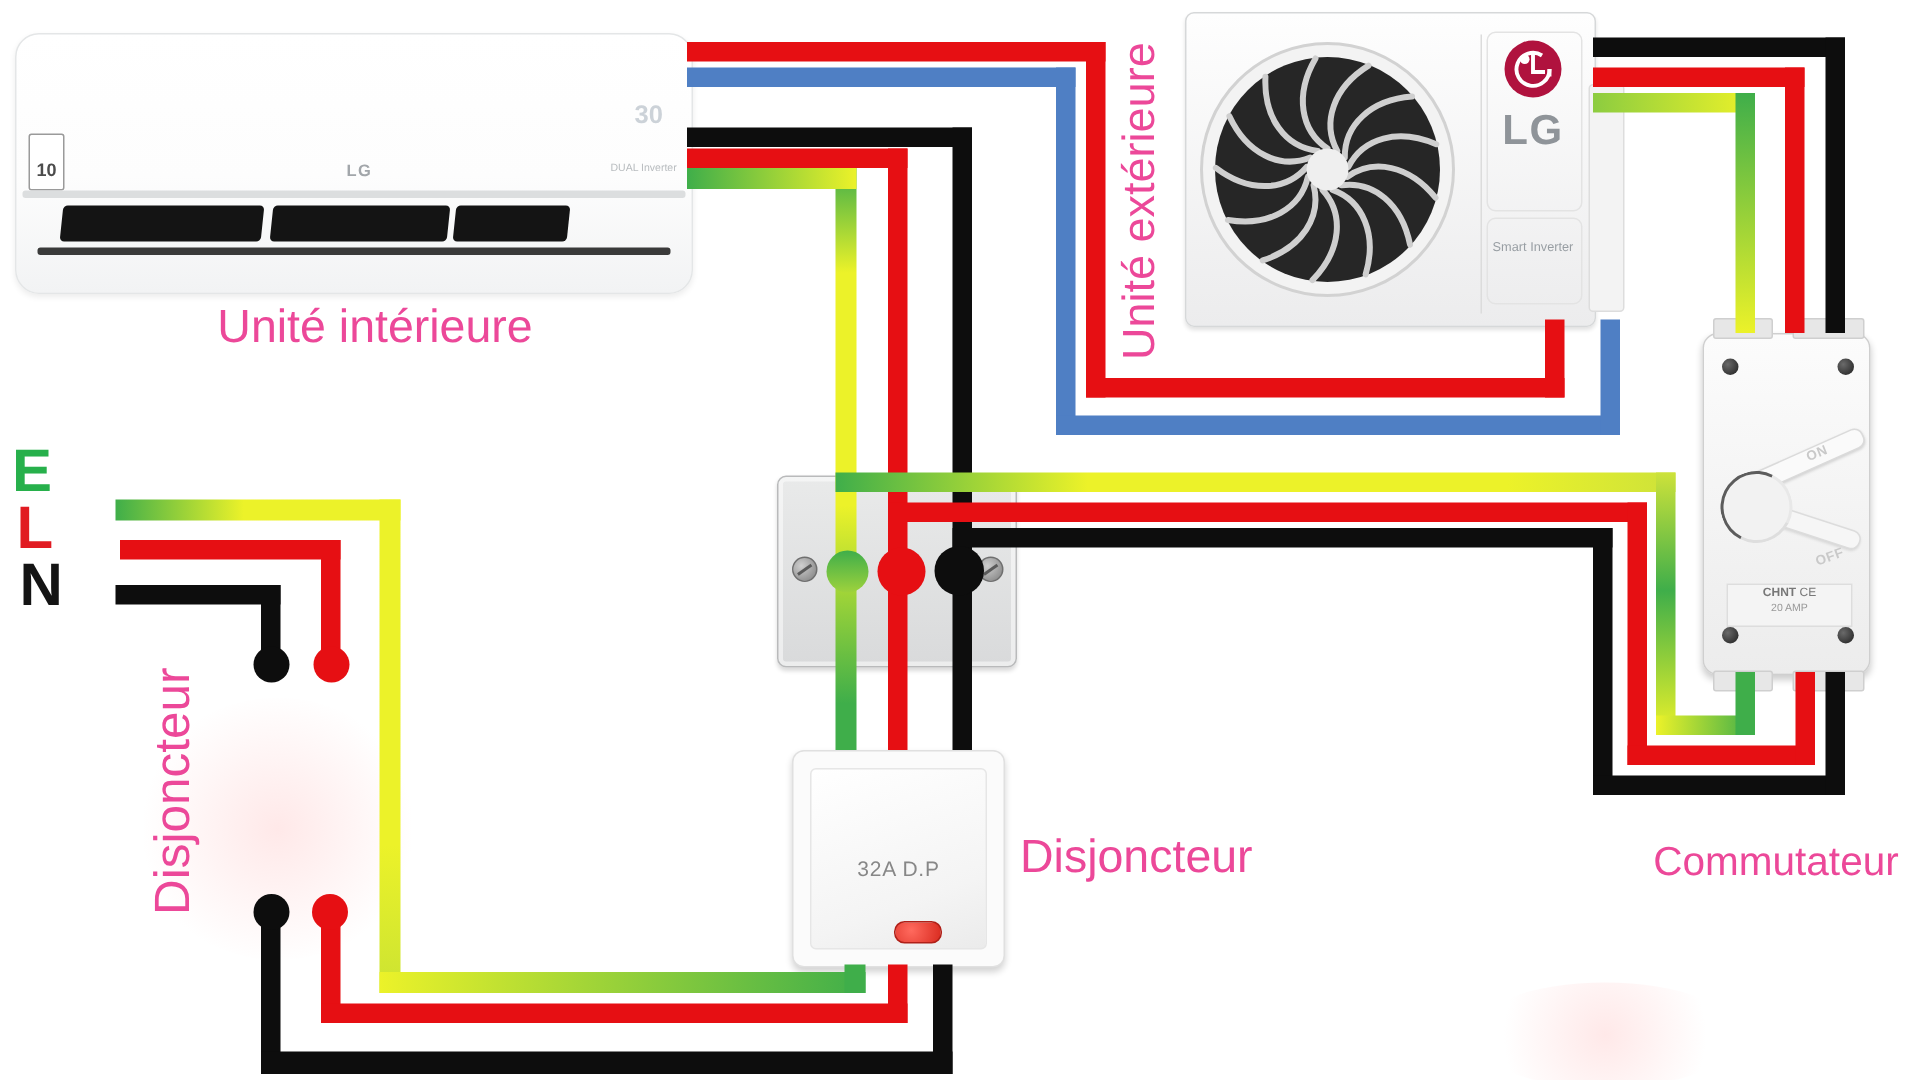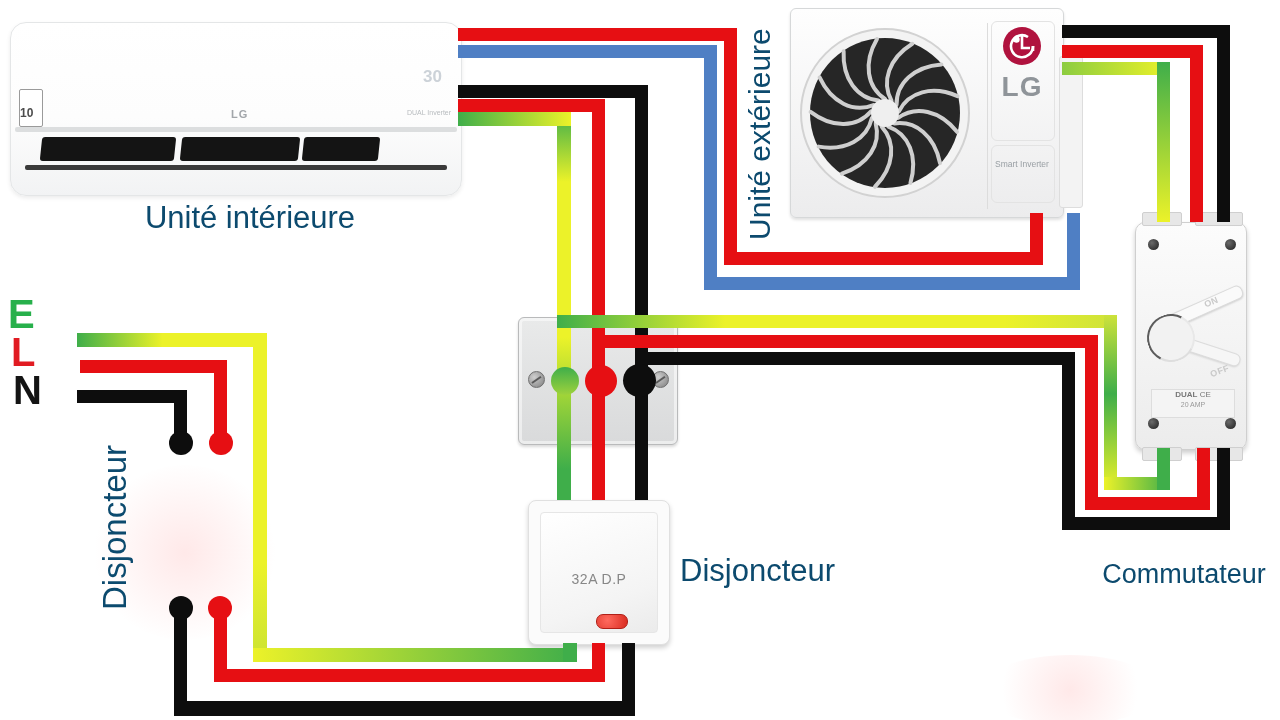--- a/index.html
+++ b/index.html
@@ -6,31 +6,31 @@
   #stage{position:relative;width:1280px;height:720px;background:#ffffff;overflow:hidden;
          font-family:"Liberation Sans", sans-serif;}
   .abs{position:absolute;}
   
   .wire{position:absolute;z-index:20;}
   .wr{background:var(--wire_red);}
   .wb{background:var(--wire_black);}
   .wu{background:var(--wire_blue);}
   .dot{position:absolute;border-radius:50%;z-index:30;}
   
-  .lbl{position:absolute;color:#0c4a6e;z-index:40;line-height:1.18;}
+  .lbl{position:absolute;color:#ec4899;z-index:40;line-height:1.18;}
   .vlbl{writing-mode:vertical-rl;transform:rotate(180deg);}
   
   .indoor{left:10px;top:22px;width:450px;height:172px;z-index:10;
           background:linear-gradient(180deg,#ffffff 0%,#fdfdfd 55%,#f2f3f4 100%);
           border:1px solid #e4e6e7;border-radius:16px;box-shadow:0 2px 4px rgba(0,0,0,.08);}
   .indoor .topline{position:absolute;left:4px;top:104px;width:442px;height:5px;background:#dcdedf;border-radius:2px;}
   .indoor .slat{position:absolute;top:114px;height:24px;background:#141414;border-radius:3px;transform:skewX(-6deg);}
   .indoor .lip{position:absolute;left:14px;top:142px;width:422px;height:5px;background:#3a3a3a;border-radius:2px;}
   .indoor .badge10{position:absolute;left:8px;top:66px;width:22px;height:36px;border:1px solid #9a9a9a;border-radius:2px;
-          color:#4c4c4c;font-size:12px;font-weight:bold;text-align:left;line-height:46px;background:#fff;}
+          color:#4c4c4c;font-size:12px;font-weight:bold;text-align:center;line-height:46px;background:#fff;}
   .indoor .lgmini{position:absolute;left:220px;top:85px;color:#a2a6aa;font-size:11px;font-weight:bold;letter-spacing:1px;}
   .indoor .disp{position:absolute;left:412px;top:44px;color:#ccd2d8;font-size:17px;font-weight:bold;}
   .indoor .dual{position:absolute;left:396px;top:86px;color:#b8bcbf;font-size:7px;}
   
   .outdoor{left:790px;top:8px;width:272px;height:208px;z-index:10;
            background:linear-gradient(180deg,#fefefe,#ececed);border:1px solid #d6d8d9;border-radius:6px;
            box-shadow:0 2px 3px rgba(0,0,0,.12);}
   .outdoor .vdiv{position:absolute;left:196px;top:14px;width:1px;height:186px;background:#dcdcdc;}
   .outdoor .groove{position:absolute;border:1px solid #e3e3e3;border-radius:6px;}
   .outdoor .lgtxt{position:absolute;left:200px;top:62px;width:62px;text-align:center;
@@ -159,21 +159,21 @@
     <div class="scr" style="left:12px;top:16px;"></div>
     <div class="scr" style="left:89px;top:16px;"></div>
     <div class="scr" style="left:12px;top:195px;"></div>
     <div class="scr" style="left:89px;top:195px;"></div>
     <div class="bar1"></div>
     <div class="bar2"></div>
     <div class="knob"></div>
     <div class="onoff" style="left:68px;top:74px;transform:rotate(-22deg);">ON</div>
     <div class="onoff" style="left:74px;top:143px;transform:rotate(-20deg);">OFF</div>
     <div class="tag">
-      <span style="font-weight:bold;">DUAL</span>
+      <span style="font-weight:bold;">CHNT</span>
       <span>CE</span><br>
       <span style="font-size:7px;color:#999;">20 AMP</span>
     </div>
   </div>
 
   <div class="wire wb" style="left:635px;top:85px;width:13px;height:415px;"></div>
   <div class="wire wr" style="left:592px;top:99px;width:13px;height:401px;"></div>
   <div class="wire" style="left:557px;top:112px;width:14px;height:388px;background:linear-gradient(180deg,var(--earth_green),var(--earth_yellow) 18%,var(--earth_yellow) 58%,var(--earth_green) 92%);"></div>
 
   <div class="wire wb" style="left:458px;top:85px;width:190px;height:13px;"></div>

